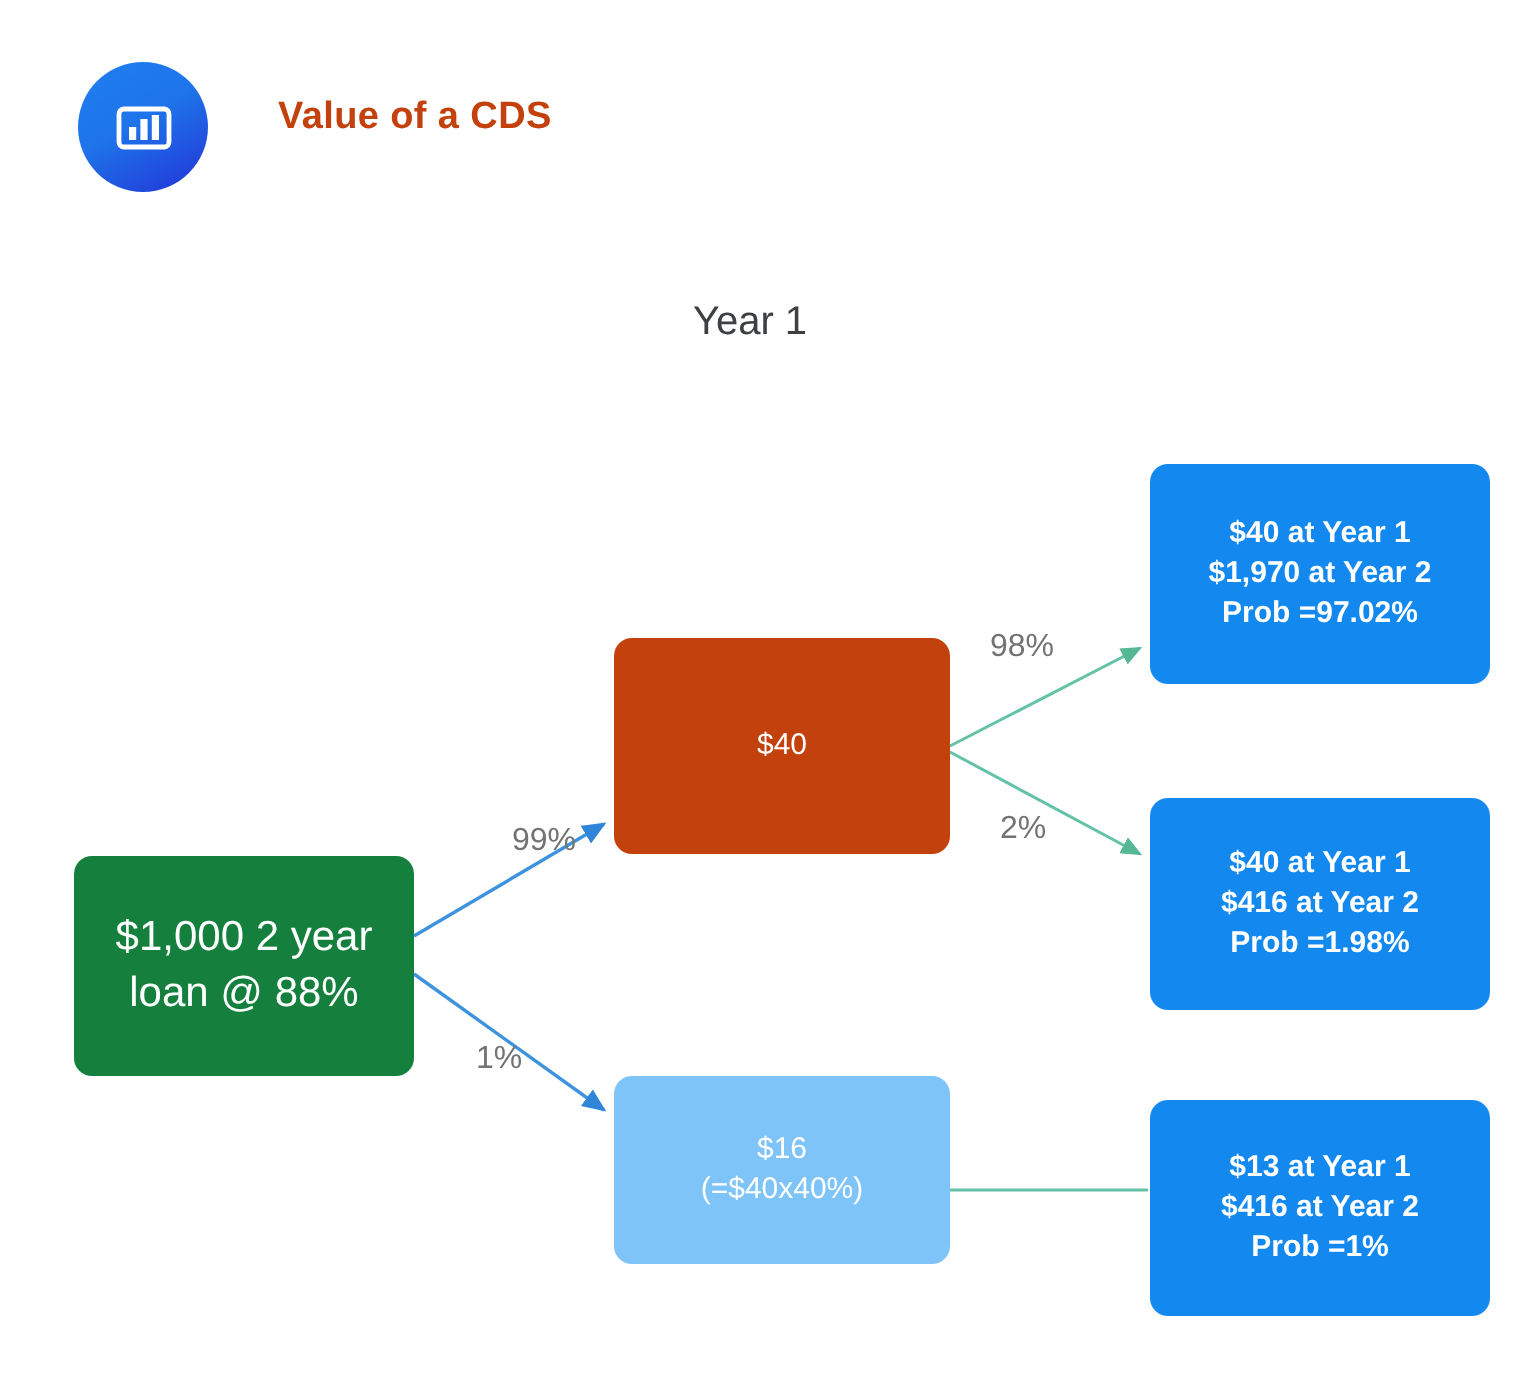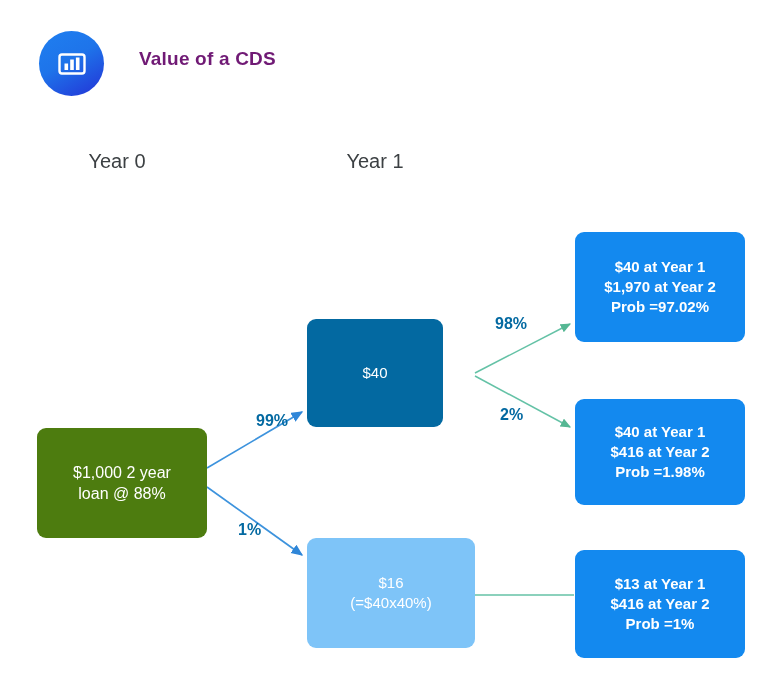--- a/index.html
+++ b/index.html
@@ -33,21 +33,21 @@
     align-items: center;
     justify-content: center;
   }
   #header-logo svg { display:block; }
   #header-title {
     position: absolute;
     left: 139px;
     top: 48px;
     font-size: 19px;
     font-weight: bold;
-    color: #701a75;
+    color: #c2410c;
     letter-spacing: 0.2px;
     white-space: nowrap;
   }
 
   
   .col-label {
     position: absolute;
     top: 150px;
     font-size: 20px;
     color: #3c4043;
@@ -78,52 +78,52 @@
     justify-content: center;
     color: #ffffff;
     text-align: right;
     line-height: 1.32;
   }
   .node .line { display: block; white-space: nowrap; }
 
   #node-root {
     left: 37px; top: 428px;
     width: 170px; height: 110px;
-    background: #4d7c0f;
-    font-size: 16px;
+    background: #15803d;
+    font-size: 21px;
   }
   #node-y1-up {
     left: 307px; top: 319px;
-    width: 136px; height: 108px;
-    background: #0369a1;
+    width: 168px; height: 108px;
+    background: #c2410c;
     font-size: 15px;
   }
   #node-y1-down {
     left: 307px; top: 538px;
-    width: 168px; height: 110px;
+    width: 168px; height: 94px;
     background: #7ec4f8;
     font-size: 15px;
   }
   .outcome {
     left: 575px;
     width: 170px;
     background: #1389ef;
     font-size: 15px;
     font-weight: bold;
   }
   #node-out-1 { top: 232px; height: 110px; }
   #node-out-2 { top: 399px; height: 106px; }
   #node-out-3 { top: 550px; height: 108px; }
 
   
   .edge-label {
     position: absolute;
     font-size: 16px;
-    font-weight: bold;
-    color: #0369a1;
+    font-weight: normal;
+    color: #737373;
     white-space: nowrap;
   }
   #edge-label-99 { left: 240px; top: 412px; margin-left: 16px; }
   #edge-label-1  { left: 238px; top: 521px; }
   #edge-label-98 { left: 495px; top: 315px; }
   #edge-label-2  { left: 500px; top: 406px; }
 </style>
 </head>
 <body>
 
@@ -132,21 +132,20 @@
   <div id="header-logo">
     <svg width="36" height="36" viewBox="0 0 36 36" aria-hidden="true">
       <rect x="5.5" y="8.5" width="25" height="19" rx="2.5" ry="2.5" fill="none" stroke="#ffffff" stroke-width="2.4"></rect>
       <rect x="10.5" y="17.5" width="3.6" height="6.5" fill="#ffffff"></rect>
       <rect x="16.2" y="13.5" width="3.6" height="10.5" fill="#ffffff"></rect>
       <rect x="21.9" y="11.5" width="3.6" height="12.5" fill="#ffffff"></rect>
     </svg>
   </div>
   <div id="header-title">Value of a CDS</div>
 
-  <div class="col-label" id="col-label-0">Year 0</div>
   <div class="col-label" id="col-label-1">Year 1</div>
 
   <svg id="edges" viewBox="0 0 768 694">
     <defs>
       <marker id="arrow-blue" markerWidth="8" markerHeight="8" refX="6.2" refY="3" orient="auto">
         <path d="M0,0 L7,3 L0,6 z" fill="#2f86d8"></path>
       </marker>
       <marker id="arrow-green" markerWidth="8" markerHeight="8" refX="6.2" refY="3" orient="auto">
         <path d="M0,0 L7,3 L0,6 z" fill="#55b793"></path>
       </marker>

